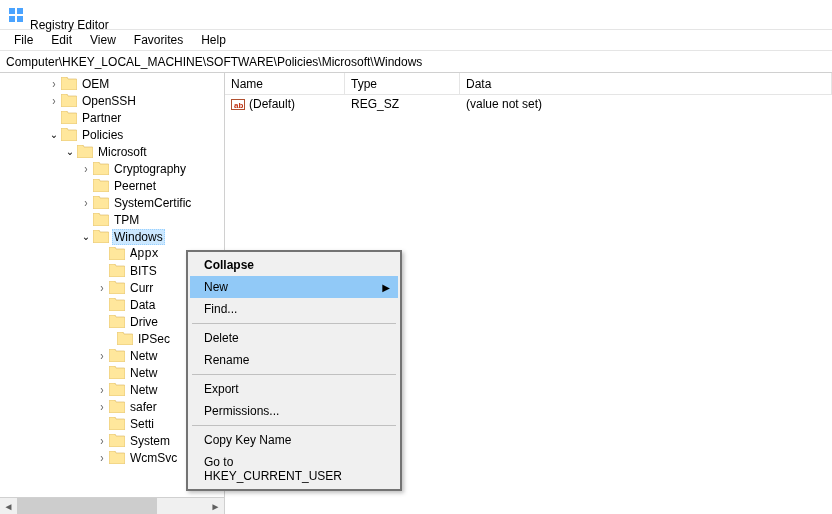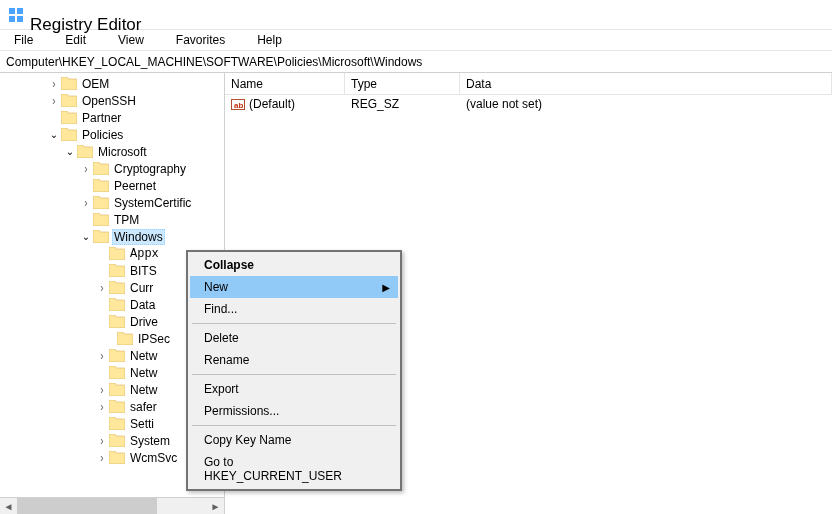--- a/index.html
+++ b/index.html
@@ -20,27 +20,27 @@
     align-items: center;
     padding: 0 8px;
     border-bottom: 1px solid #e5e5e5;
     background: #fff;
   }
   .titlebar .app-icon {
     width: 16px; height: 16px;
     margin-right: 6px;
     display: inline-block;
   }
-  .titlebar .title { font-size: 17px; margin-top: 20px; }
+  .titlebar .title { font-size: 12px; margin-top: 20px; }
   .menubar {
     height: 21px;
     display: flex;
     align-items: center;
     padding: 0 6px;
-    gap: 16px;
+    gap: 2px;
     border-bottom: 1px solid #e5e5e5;
   }
   .menubar .menu-item {
     padding: 2px 8px;
     cursor: default;
   }
   .addressbar {
     height: 22px;
     display: flex;
     align-items: center;

